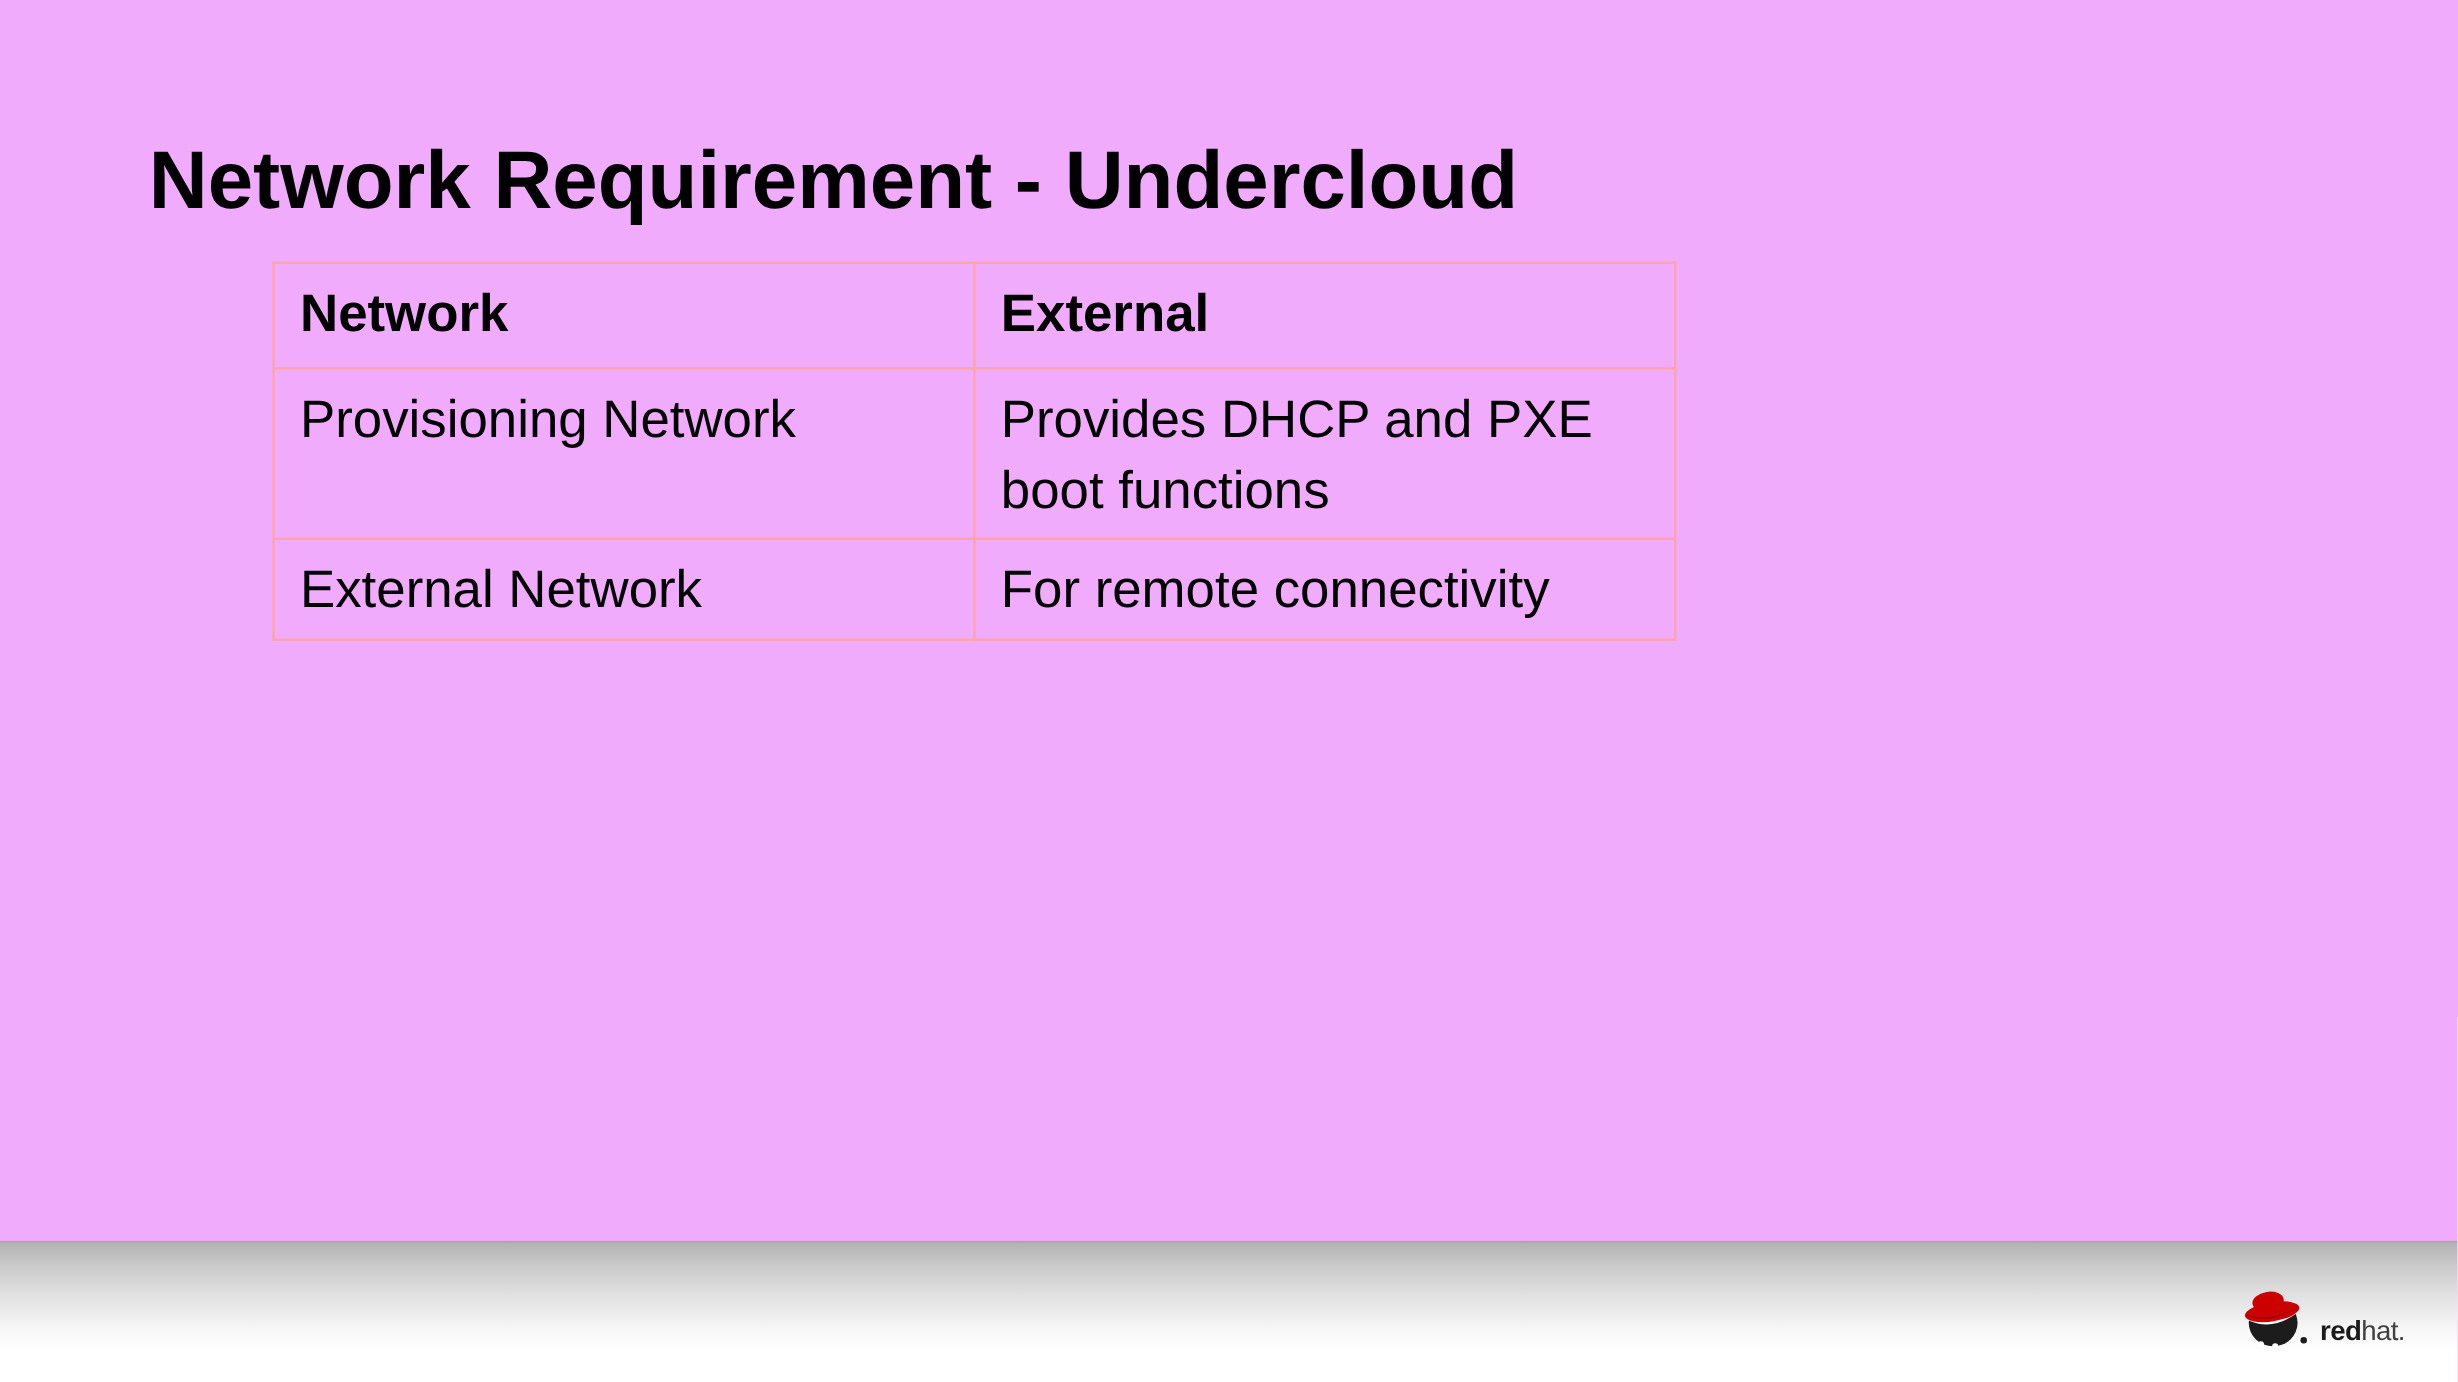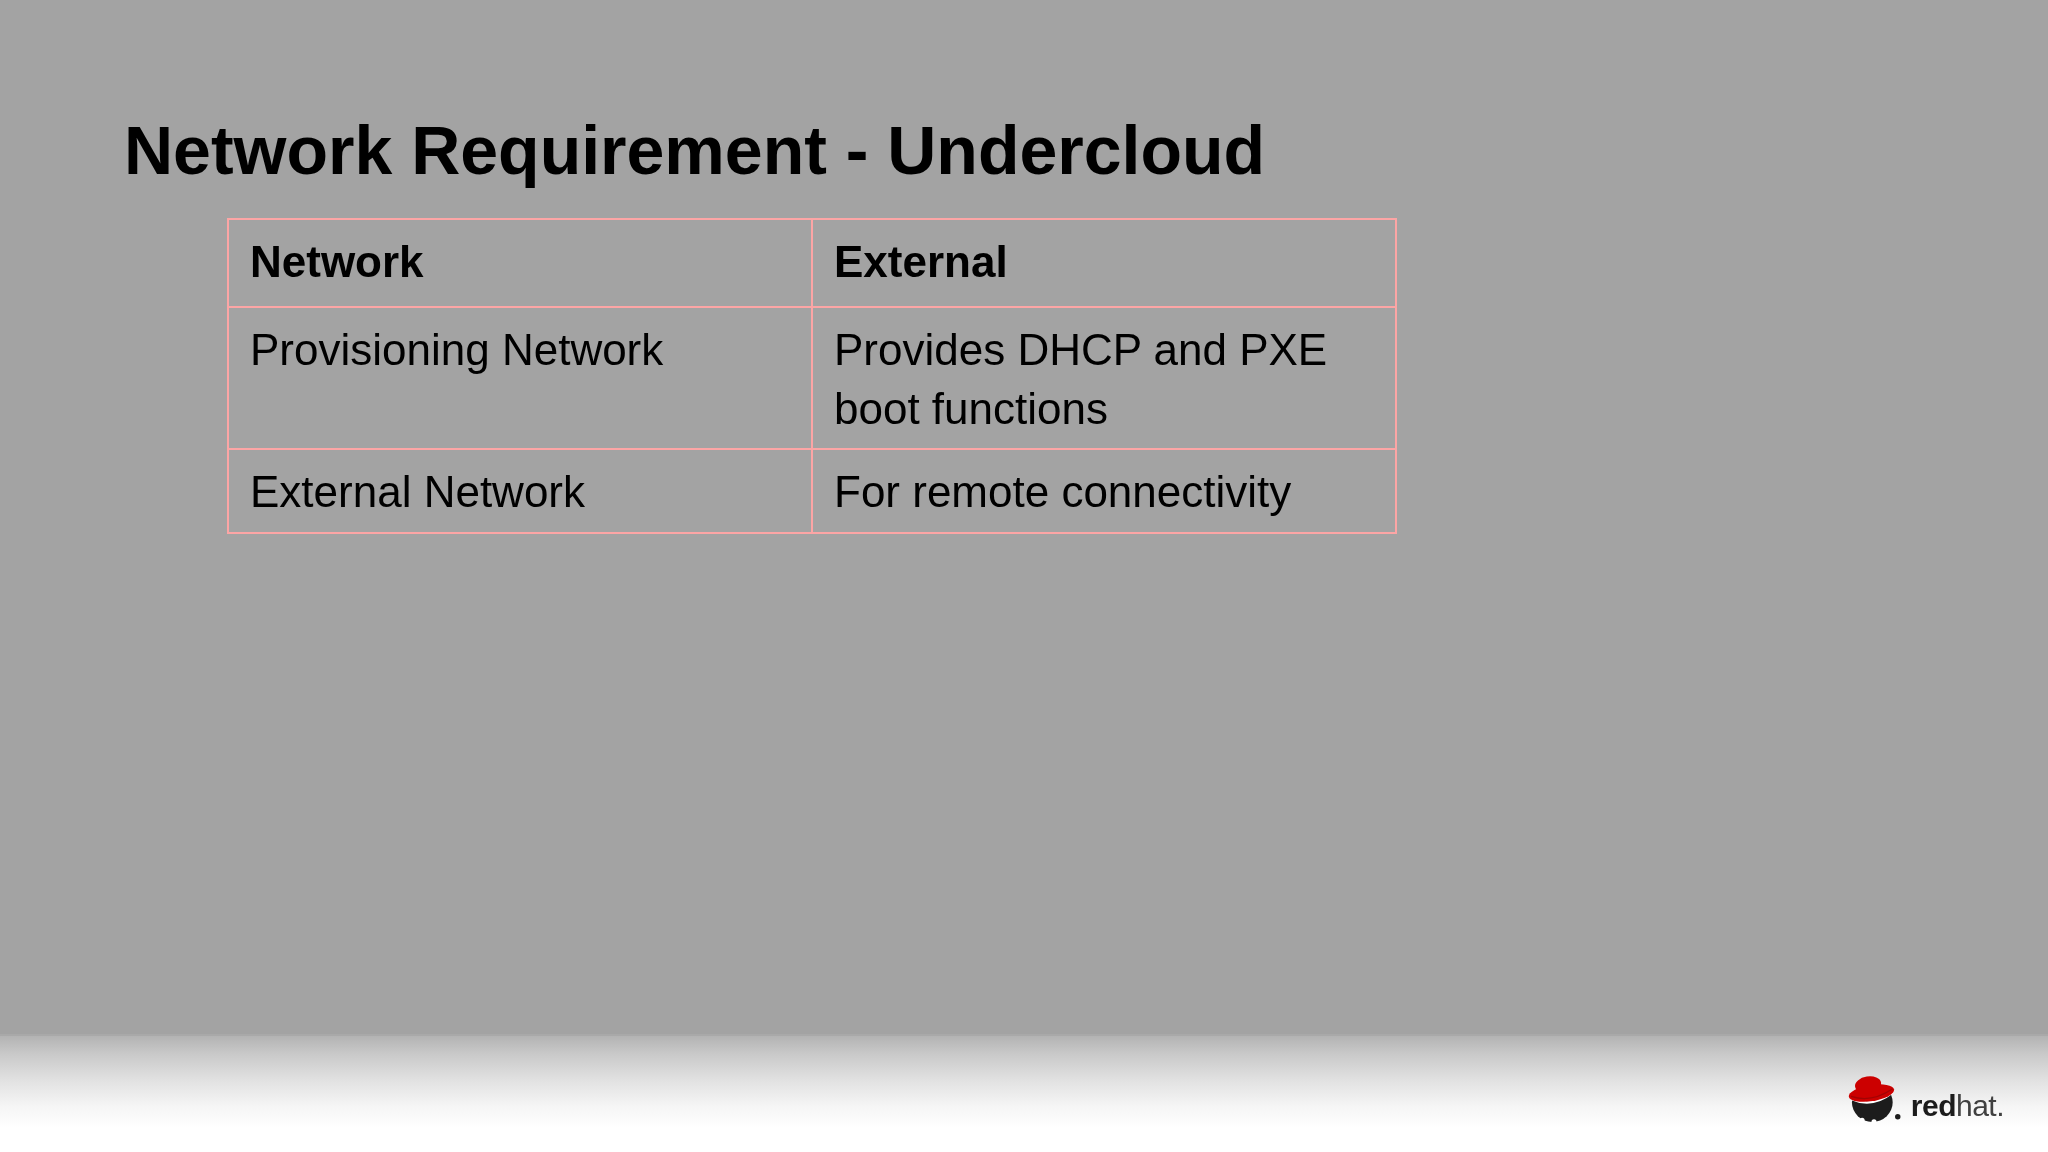--- a/index.html
+++ b/index.html
@@ -1,19 +1,19 @@
 <!DOCTYPE html>
 <html><head>
 <meta charset="utf-8">
 <style>
   html,body{margin:0;padding:0;background:#ffffff;}
   .slide{
     position:relative;
     width:2048px;height:1152px;
-    background:#a3a3a3;
+    background:#f0abfc;
     overflow:hidden;
     font-family:"Liberation Sans", sans-serif;
     color:#000;
   }
   .title{
     position:absolute;
     left:124px;top:110px;
     margin:0;
     font-size:68px;
     font-weight:700;
@@ -59,21 +59,21 @@
   }
   .logo{
     position:absolute;
     right:44px;top:36px;
     display:flex;
     align-items:flex-end;
     gap:9px;
   }
   .logo svg{display:block;}
   .brand{
-    font-size:30px;
+    font-size:23px;
     letter-spacing:-0.5px;
     line-height:1;
     padding-bottom:5px;
     white-space:nowrap;
   }
   .brand .bold{font-weight:700;color:#1b1b1b;}
   .brand .light{font-weight:400;color:#404040;}
 </style>
 </head>
 <body>

